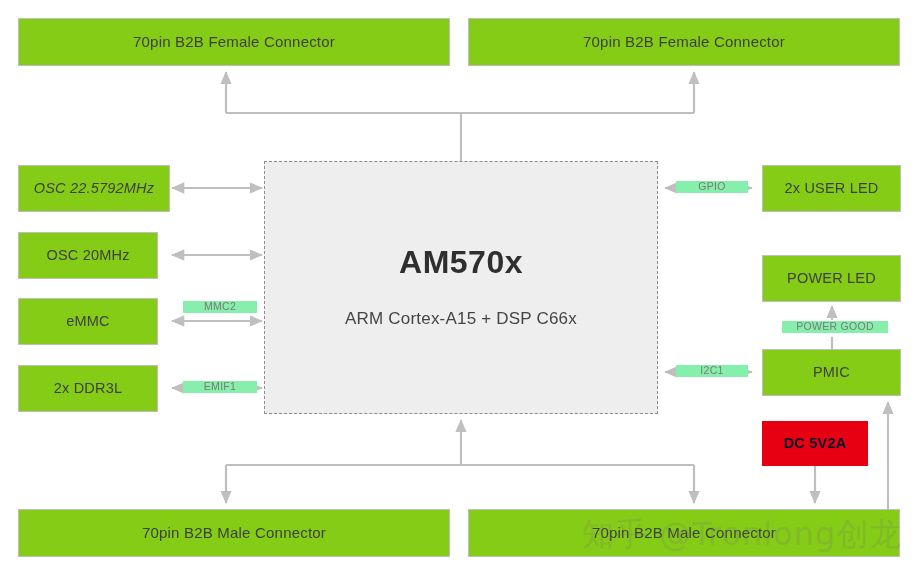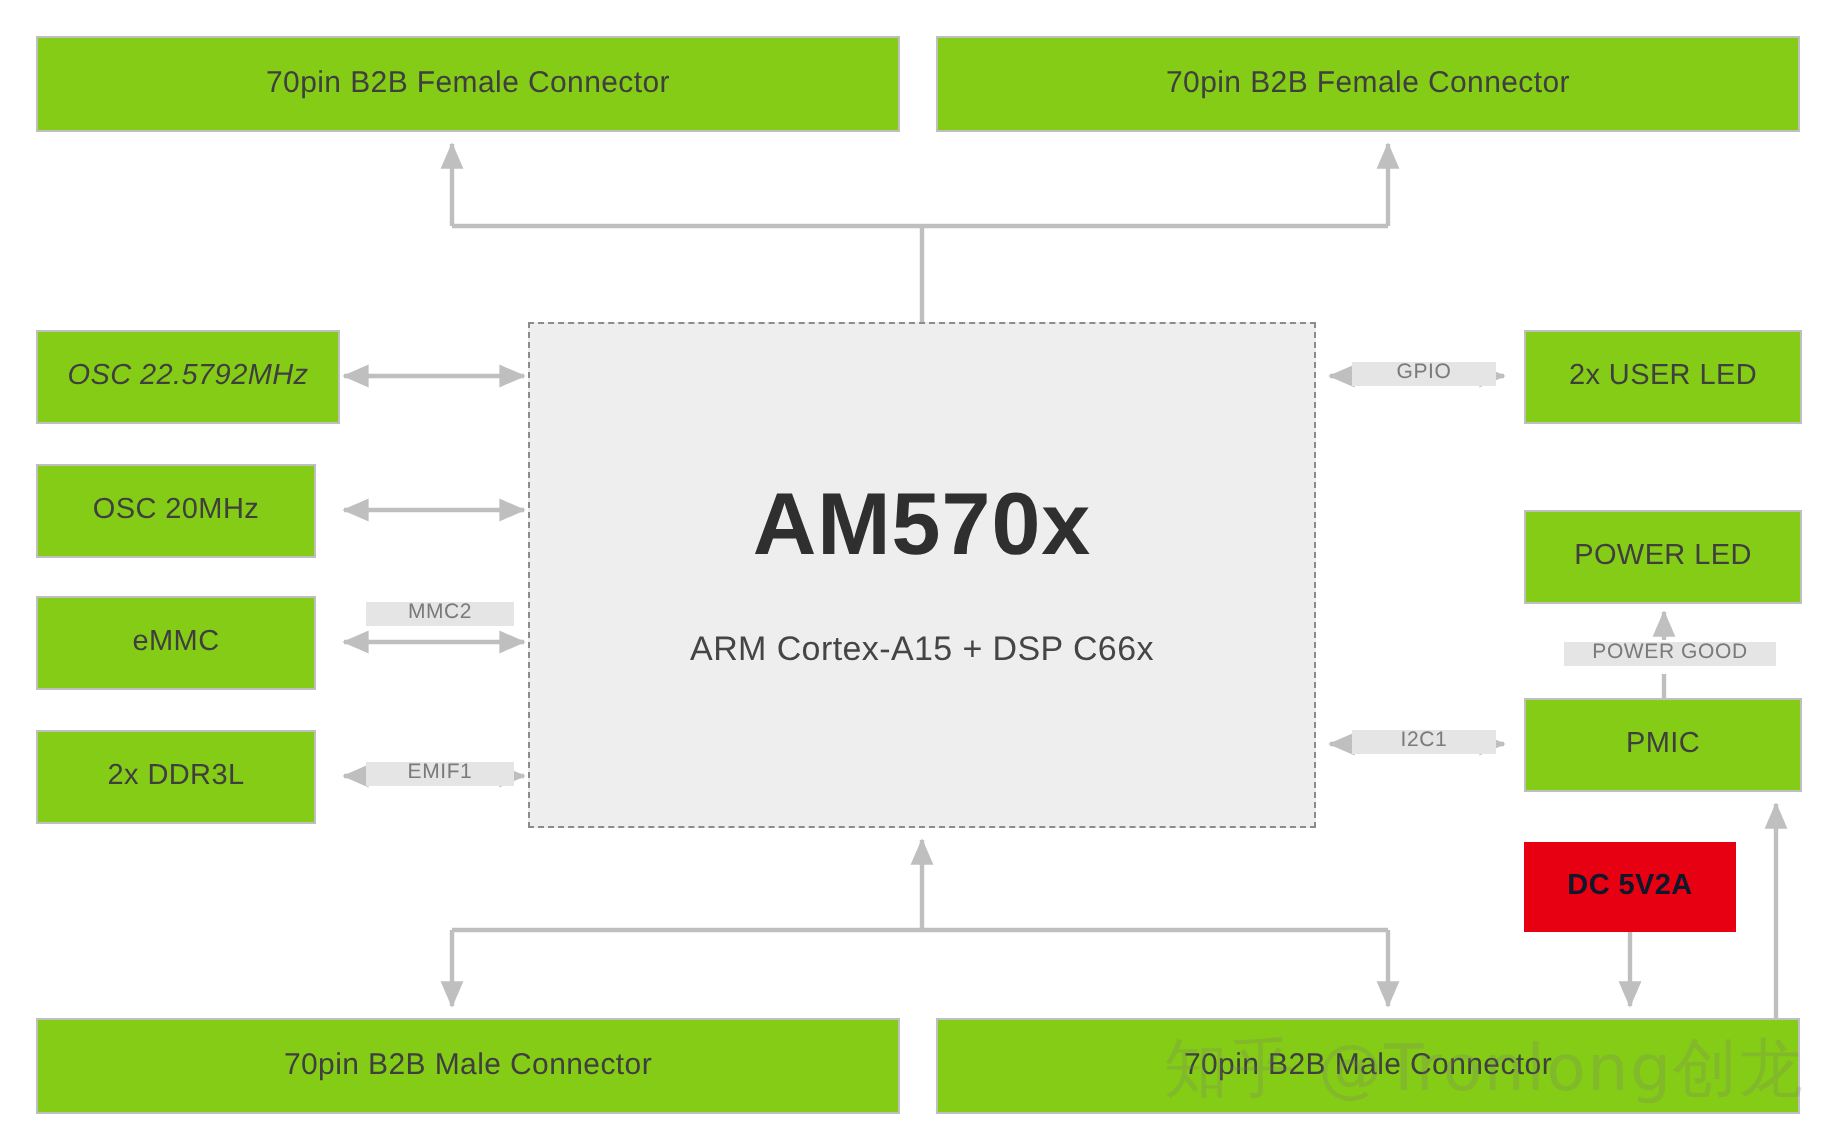--- a/index.html
+++ b/index.html
@@ -49,21 +49,21 @@
     position: absolute;
     box-sizing: border-box;
     border: 1px dashed #8c8c8c;
     background: #eeeeee;
     display: flex;
     flex-direction: column;
     align-items: center;
     justify-content: center;
   }
   .soc-title {
-    font-size: 44px;
+    font-size: 32px;
     font-weight: 700;
     color: #2f2f2f;
     letter-spacing: .5px;
     line-height: 1.05;
     margin-bottom: 8px;
   }
   .soc-sub {
     font-size: 17px;
     color: #454545;
     letter-spacing: .2px;
@@ -80,21 +80,21 @@
     pointer-events: none;
   }
 
   
   .sig-label {
     position: absolute;
     font-size: 10.5px;
     color: #7a7a7a;
     letter-spacing: .3px;
     white-space: nowrap;
-    background: #e5e5e5;
+    background: #86efac;
     padding: 0 3px;
     text-align: center;
     line-height: 1.1;
   }
 
   
   .watermark {
     position: absolute;
     font-size: 32px;
     color: rgba(120,120,120,0.22);

